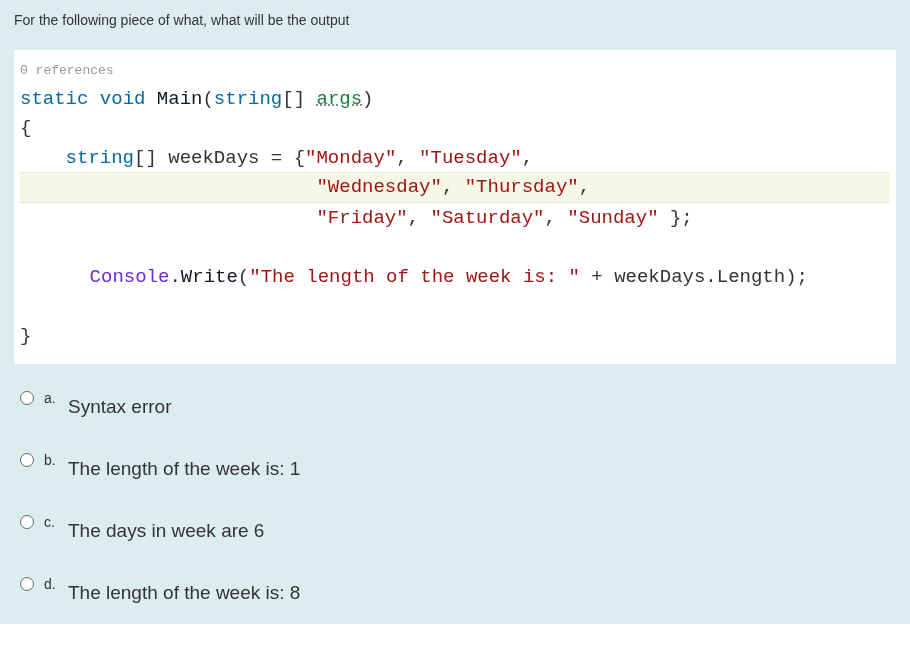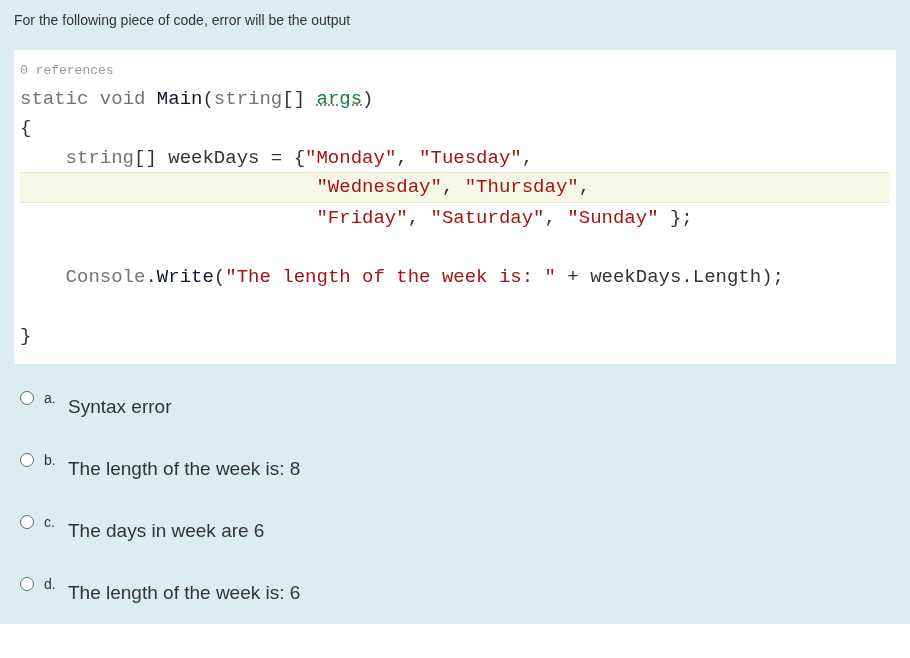--- a/index.html
+++ b/index.html
@@ -23,26 +23,26 @@
     background: #fff;
     font-family: Consolas, 'Courier New', monospace;
     font-size: 19px;
     line-height: 1.5;
     padding: 4px 6px 14px 6px;
     margin-bottom: 18px;
     white-space: pre;
     overflow: hidden;
   }
   .code-block .refs { color: #999; font-size: 13px; text-align: center; }
-  .kw-blue { color: #737373; }
+  .kw-blue { color: #0369a1; }
   .method { color: #0f172a; }
   .str { color: #a31515; }
   .param { color: #15803d; }
   .dotted { text-decoration: underline dotted #808080; }
-  .class { color: #737373; }
+  .class { color: #6d28d9; margin-left: 24px; }
   .code-line { border-top: 1px solid transparent; }
   .hl-line { background: #f7f7e8; border-top: 1px solid #e8e8d0; border-bottom: 1px solid #e8e8d0; }
   .options {
     padding: 8px 6px 0 6px;
   }
   .option-row {
     display: flex;
     align-items: flex-start;
     margin-bottom: 34px;
   }
@@ -68,39 +68,39 @@
   .opt-text {
     font-size: 19px;
     color: #333;
     padding-top: 6px;
   }
 </style>
 </head>
 <body>
 
 <div class="question-container">
-  <div class="question-text">For the following piece of code, error will be the output</div>
+  <div class="question-text">For the following piece of what, what will be the output</div>
 
   <div class="code-block"><div class="code-line"><span class="refs">0 references</span></div><div class="code-line"><span class="kw-blue">static</span> <span class="kw-blue">void</span> <span class="method">Main</span><span>(</span><span class="kw-blue">string</span><span>[] </span><span class="param dotted">args</span><span>)</span></div><div class="code-line"><span>{</span></div><div class="code-line"><span>    </span><span class="kw-blue">string</span><span>[] weekDays = {</span><span class="str">"Monday"</span><span>, </span><span class="str">"Tuesday"</span><span>,</span></div><div class="code-line hl-line"><span>                          </span><span class="str">"Wednesday"</span><span>, </span><span class="str">"Thursday"</span><span>,</span></div><div class="code-line"><span>                          </span><span class="str">"Friday"</span><span>, </span><span class="str">"Saturday"</span><span>, </span><span class="str">"Sunday"</span><span> };</span></div><div class="code-line">&nbsp;</div><div class="code-line"><span>    </span><span class="class">Console</span><span>.</span><span class="method">Write</span><span>(</span><span class="str">"The length of the week is: "</span><span> + weekDays.Length);</span></div><div class="code-line">&nbsp;</div><div class="code-line"><span>}</span></div></div>
 
   <div class="options">
     <div class="option-row">
       <div class="radio"></div>
       <div class="opt-letter">a.</div>
       <div class="opt-text">Syntax error</div>
     </div>
     <div class="option-row">
       <div class="radio"></div>
       <div class="opt-letter">b.</div>
-      <div class="opt-text">The length of the week is: 8</div>
+      <div class="opt-text">The length of the week is: 1</div>
     </div>
     <div class="option-row">
       <div class="radio"></div>
       <div class="opt-letter">c.</div>
       <div class="opt-text">The days in week are 6</div>
     </div>
     <div class="option-row">
       <div class="radio"></div>
       <div class="opt-letter">d.</div>
-      <div class="opt-text">The length of the week is: 6</div>
+      <div class="opt-text">The length of the week is: 8</div>
     </div>
   </div>
 </div>
 
 </body></html>

